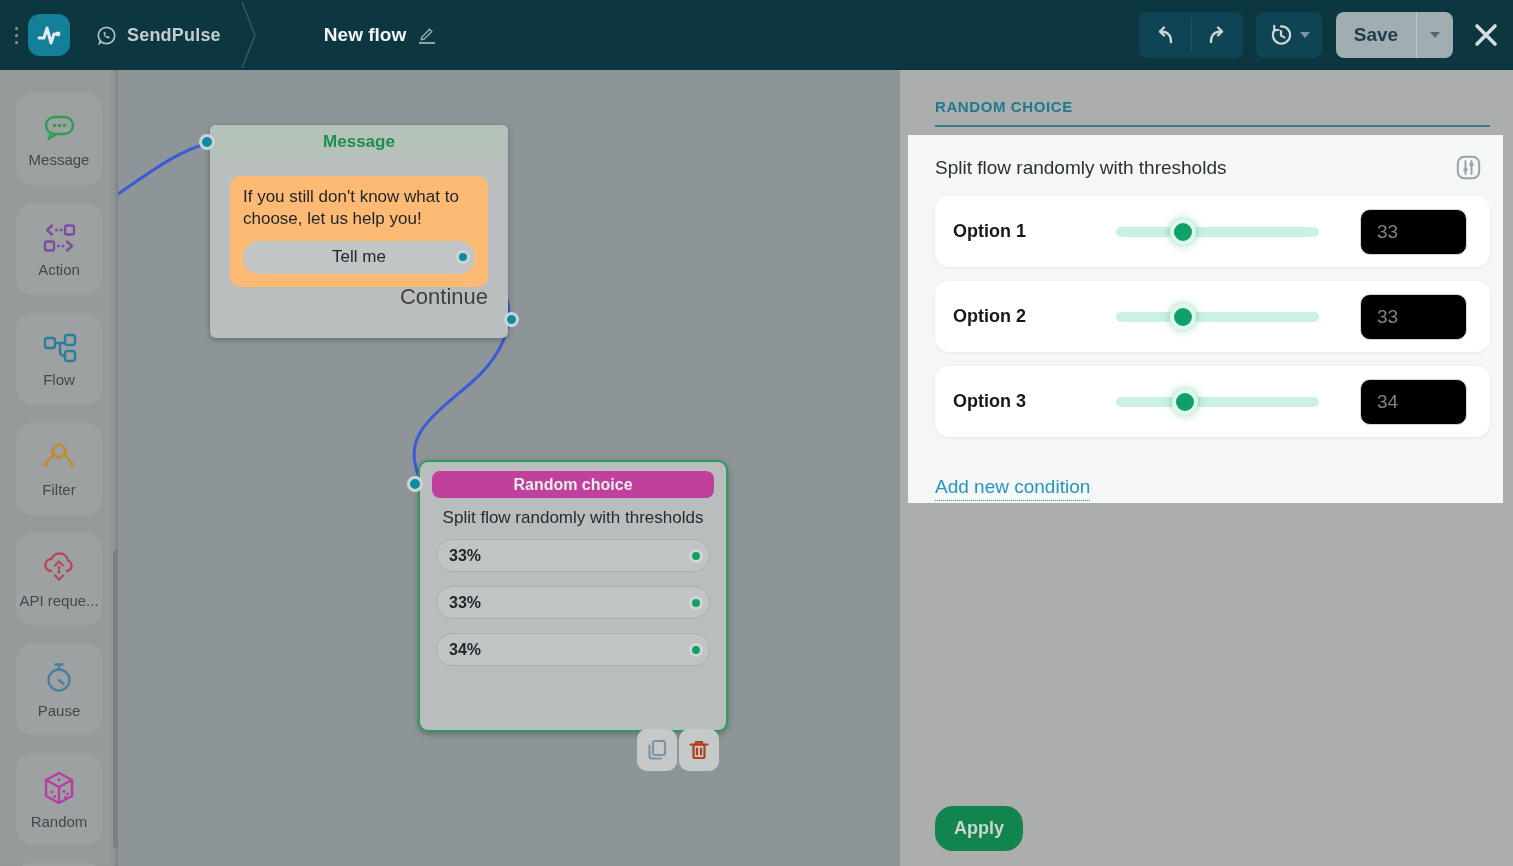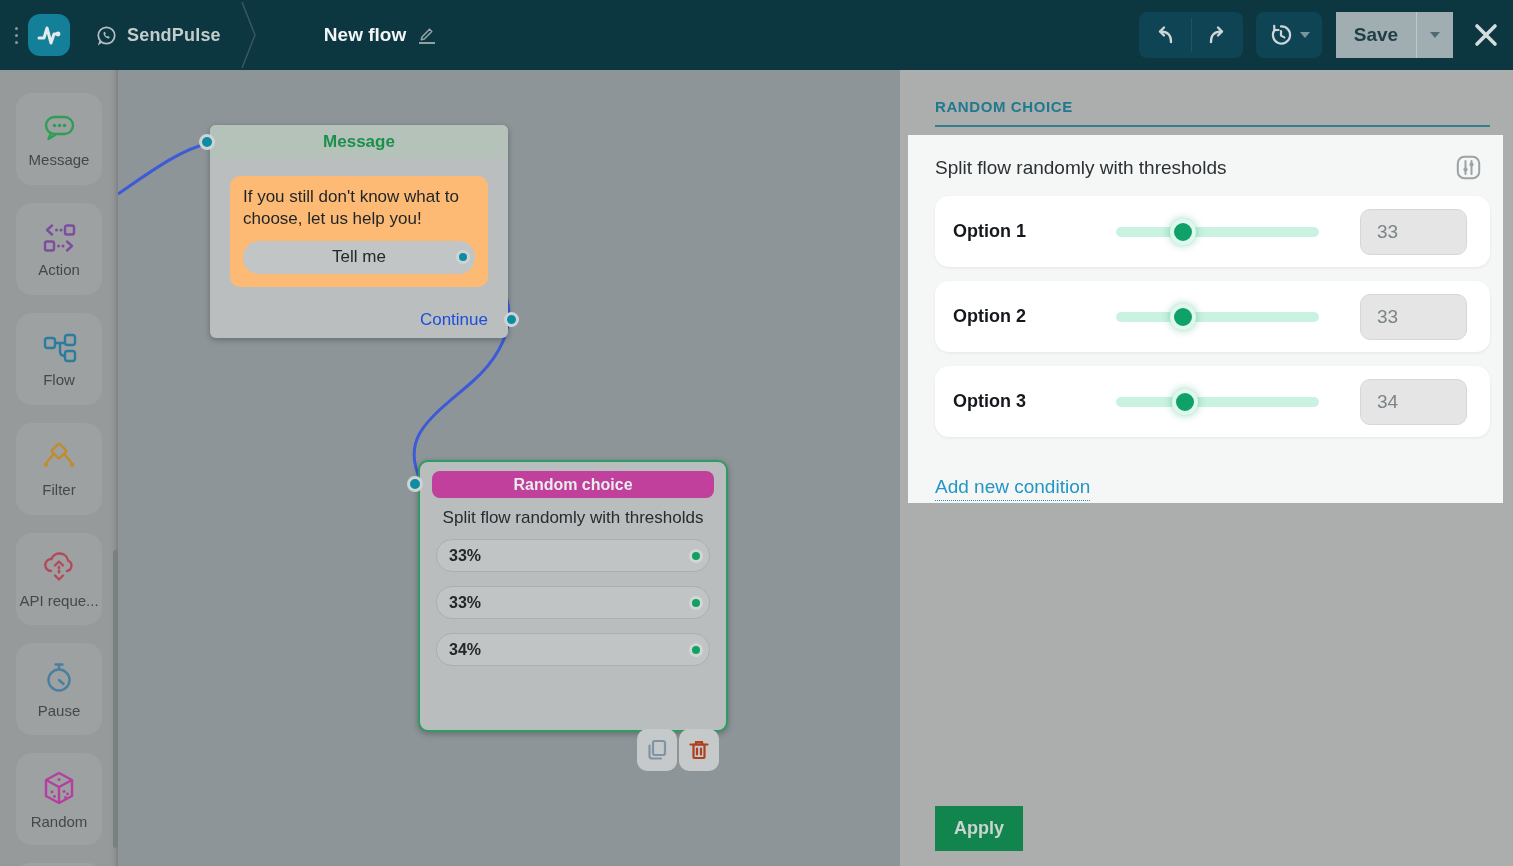--- a/index.html
+++ b/index.html
@@ -19,21 +19,21 @@
   .flow-title { font-size:19px; font-weight:700; color:#f1f5f5;margin-left:45px; }
   .pencil { margin-left:13px; display:flex; flex-direction:column; align-items:center; cursor:pointer; }
   .pencil .underline { width:16px; height:0; border-bottom:2px solid #93a1a4; margin-top:1px; }
   .hdr-right { margin-left:auto; display:flex; align-items:center; margin-right:14px; }
   .grp-dark { background:#0e4453; border-radius:8px; height:46px; display:flex; align-items:center; }
   .ur-group { width:104px; }
   .ur-half { width:52px; height:46px; display:flex; align-items:center; justify-content:center; cursor:pointer; }
   .ur-div { width:1px; height:34px; background:#1e5463; }
   .hist-btn { width:66px; margin-left:13px; justify-content:center; cursor:pointer; gap:6px; }
   .caret { width:0; height:0; border-left:5px solid transparent; border-right:5px solid transparent; border-top:6px solid #7e949b; }
-  .save-group { margin-left:14px; height:46px; background:#a0aeb1; border-radius:0; display:flex; align-items:stretch; overflow:hidden; }
+  .save-group { margin-left:14px; height:46px; background:#a0aeb1; border-radius:8px; display:flex; align-items:stretch; overflow:hidden; }
   .save-main { width:80px; display:flex; align-items:center; justify-content:center;
                font-size:19px; font-weight:700; color:#1f3d47; cursor:pointer; }
   .save-caret { width:37px; display:flex; align-items:center; justify-content:center; border-left:1px solid #bec8ca; cursor:pointer; }
   .save-caret .caret { border-top-color:#4f6a72; }
   .close-x { margin-left:20px; cursor:pointer; display:flex; align-items:center; }
 
   
   .sidebar { position:absolute; left:0; top:70px; width:118px; height:796px; background:#969a9b;
              overflow:hidden; z-index:10; box-shadow:inset -6px 0 6px -5px rgba(0,0,0,.25); }
   .side-list { display:flex; flex-direction:column; align-items:center; padding-top:23px; gap:18px; }
@@ -53,21 +53,21 @@
   .msg-node { position:absolute; left:92px; top:55px; width:298px; height:213px; background:#babebe;
               border-radius:6px; box-shadow:0 2px 6px rgba(0,0,0,.28); }
   .msg-head { height:33px; background:#b5c2ba; border-radius:6px 6px 0 0; display:flex; align-items:center; justify-content:center;
               font-size:17px; font-weight:700; color:#1b8f4c; }
   .msg-port-in { width:16px; height:16px; left:-11px; top:9px; }
   .msg-body { margin:18px 20px 0; background:#fdba74; border-radius:10px; padding:10px 13px 13px;
               font-size:17px; color:#1f2428; line-height:1.32; }
   .tell-btn { position:relative; margin-top:10px; height:33px; background:#c1c5c6; border-radius:16px;
               display:flex; align-items:center; justify-content:center; font-size:17px; color:#23282b; cursor:pointer; }
   .tell-port { width:14px; height:14px; right:5px; top:50%; transform:translateY(-50%); }
-  .msg-foot { position:absolute; right:20px; bottom:8px; font-size:17px; color:#1d4ed8; }
+  .msg-foot { position:absolute; right:20px; bottom:28px; font-size:22px; color:#404040; }
   .cont-port { width:15px; height:15px; right:-11px; bottom:11px; }
 
   .rnd-node { position:absolute; left:300px; top:390px; width:310px; height:272px; background:#b9bdbd;
               border:2px solid #2c9c61; border-radius:10px; box-shadow:0 2px 6px rgba(0,0,0,.28); }
   .rnd-head { margin:9px 12px 0; height:27px; background:#c0409c; border-radius:8px; display:flex; align-items:center;
               justify-content:center; font-size:16px; font-weight:700; color:#e9ecec; }
   .rnd-port-in { width:16px; height:16px; left:-13px; top:14px; }
   .rnd-sub { margin:9px 22px 10px; text-align:center; font-size:17px; color:#262c30; line-height:1.3; }
   .rnd-row { position:relative; margin:0 16px 14px; height:33px; background:#c0c4c5; border:1px solid #acafb0;
              border-radius:16px; display:flex; align-items:center; padding-left:12px;
@@ -86,25 +86,25 @@
   .spot-title { font-size:19px; color:#2b3134; flex:1; }
   .opt-card { width:555px; height:71px; margin:0 0 14px 27px; background:#ffffff; border-radius:14px;
               box-shadow:0 1px 3px rgba(0,0,0,.07); display:flex; align-items:center; }
   .opt-label { flex:none; width:181px; padding-left:18px; font-size:18px; font-weight:700; color:#15181c; }
   .slider { position:relative; flex:none; width:203px; height:30px; cursor:pointer; }
   .slider .track { position:absolute; left:0; right:0; top:50%; transform:translateY(-50%); height:10px;
                    border-radius:5px; background:#c9f2e1; }
   .slider .thumb { position:absolute; top:50%; width:26px; height:26px; border-radius:50%; background:#0fa168;
                    border:4px solid #dff8ed; box-shadow:0 0 8px rgba(15,161,104,.45); transform:translate(-50%,-50%); }
   .opt-input { margin-left:41px; width:107px; height:46px; border:1.5px solid #d5d8da; border-radius:10px;
-               font-family:"Liberation Sans",sans-serif; font-size:19px; color:#7c8487; padding-left:16px; outline:none; background:#e5e5e5; }
+               font-family:"Liberation Sans",sans-serif; font-size:19px; color:#7c8487; padding-left:16px; outline:none; background:#000000; }
   .add-link { display:inline-block; margin:25px 0 0 27px; font-size:19px; color:#2496c4;
               border-bottom:1.5px dotted #2496c4; padding-bottom:2px; cursor:pointer; }
   .apply-btn { position:absolute; left:35px; top:736px; width:88px; height:45px; background:#12854f; border:none;
-               border-radius:0; font-family:"Liberation Sans",sans-serif; font-size:18px; font-weight:700;
+               border-radius:18px; font-family:"Liberation Sans",sans-serif; font-size:18px; font-weight:700;
                color:#ccd4d0; cursor:pointer; }
 
   svg.icon { display:block; }
 </style>
 </head>
 <body>
 
 <div class="hdr">
   <div class="kebab">
     <span class="dot"></span>

